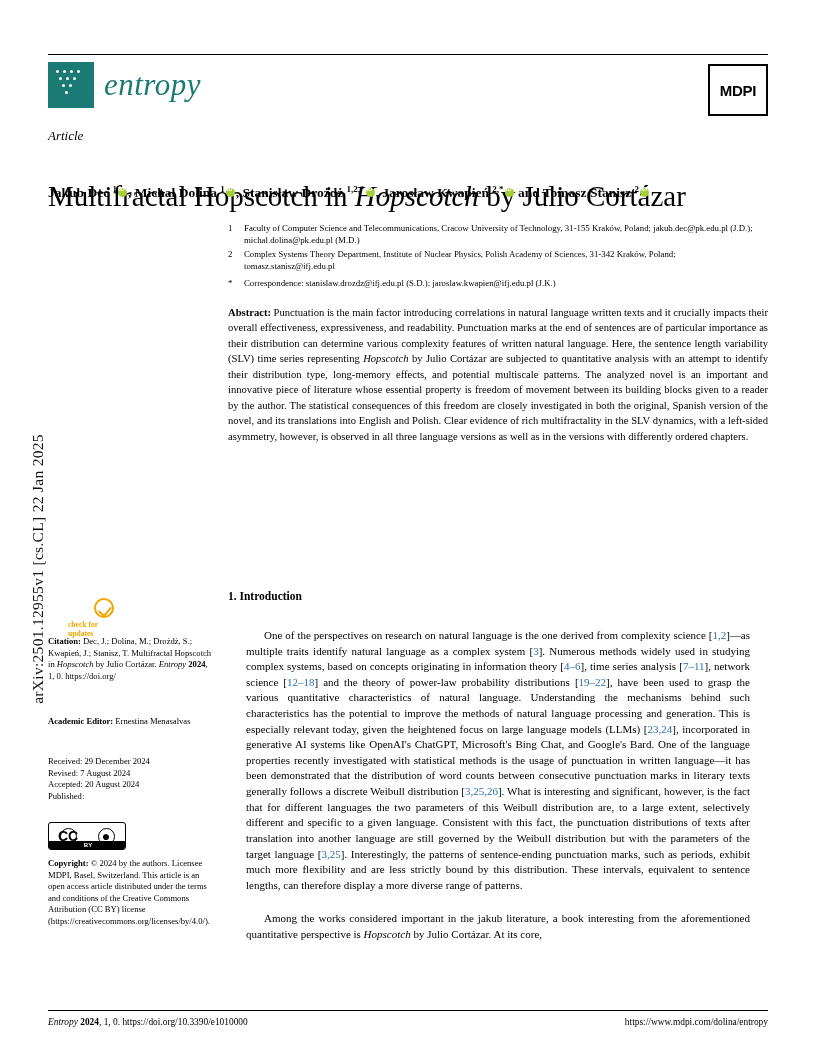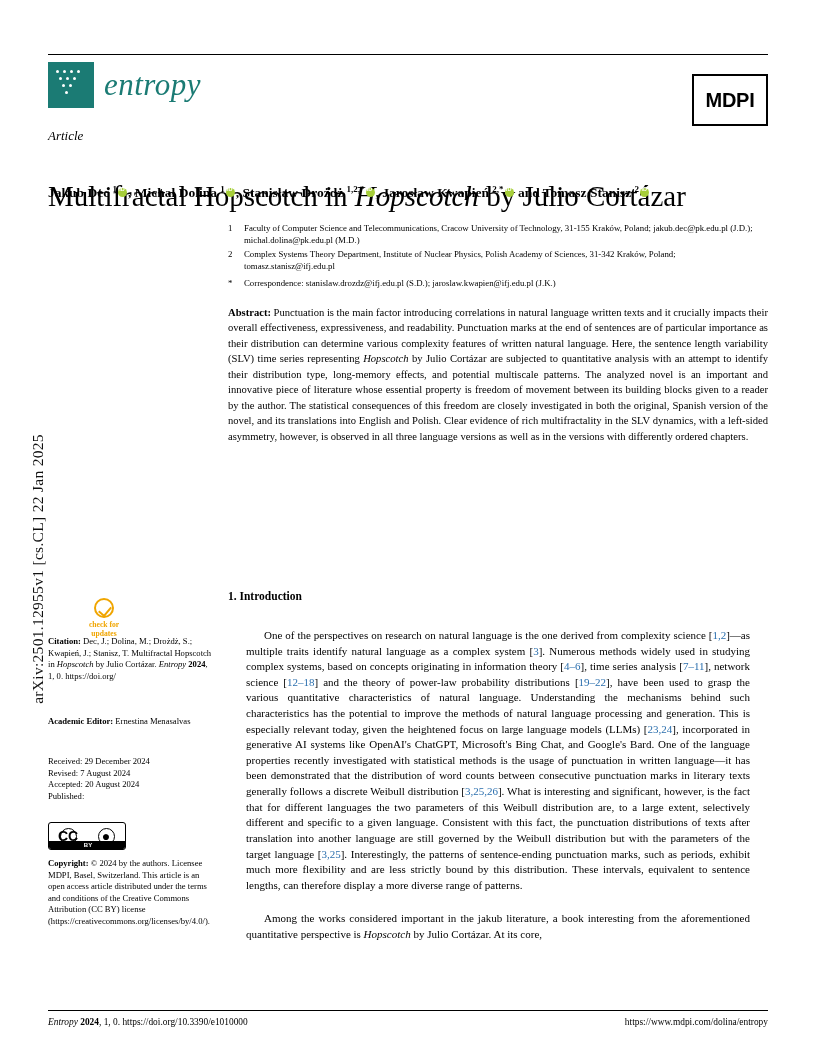--- a/index.html
+++ b/index.html
@@ -63,27 +63,27 @@
   }
   .logo-word {
     font-family: "Liberation Serif", serif;
     font-style: italic;
     font-size: 31px;
     color: #1b7b74;
     letter-spacing: 0.5px;
   }
   .mdpi-logo {
     position: absolute;
-    right: 48px; top: 74px;
-    width: 76px; height: 52px;
+    right: 48px; top: 64px;
+    width: 60px; height: 52px;
     border: 2.5px solid #000;
     display: flex; align-items: center; justify-content: center;
     font-family: "Liberation Sans", sans-serif;
     font-weight: bold;
-    font-size: 20px;
+    font-size: 15px;
     letter-spacing: -0.3px;
   }
 
   
   .article-type {
     position: absolute;
     left: 48px; top: 128px;
     font-style: italic;
     font-size: 13px;
   }
@@ -175,21 +175,20 @@
     text-align: justify;
   }
   .body-text p { margin: 18px; text-indent: 18px; }
   .link { color: #2b6fae; }
 
   
   .check-updates {
     position: absolute;
     left: 68px; top: 598px;
     width: 72px;
-    text-align: center;
     font-size: 7.6px;
     line-height: 1.2;
   }
   .check-circle {
     width: 20px; height: 20px;
     border: 2px solid #f0a500;
     border-radius: 50%;
     margin: 0 auto 2px;
     position: relative;
   }

